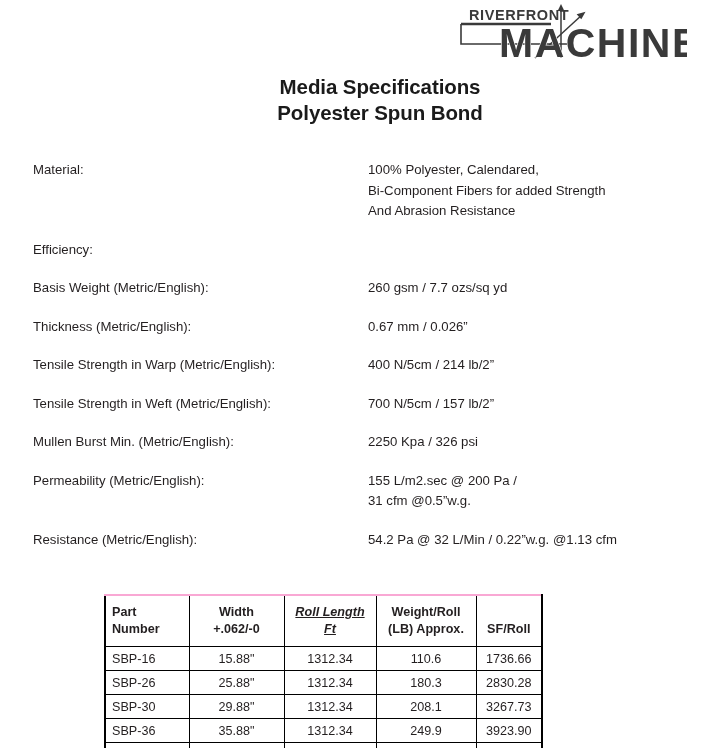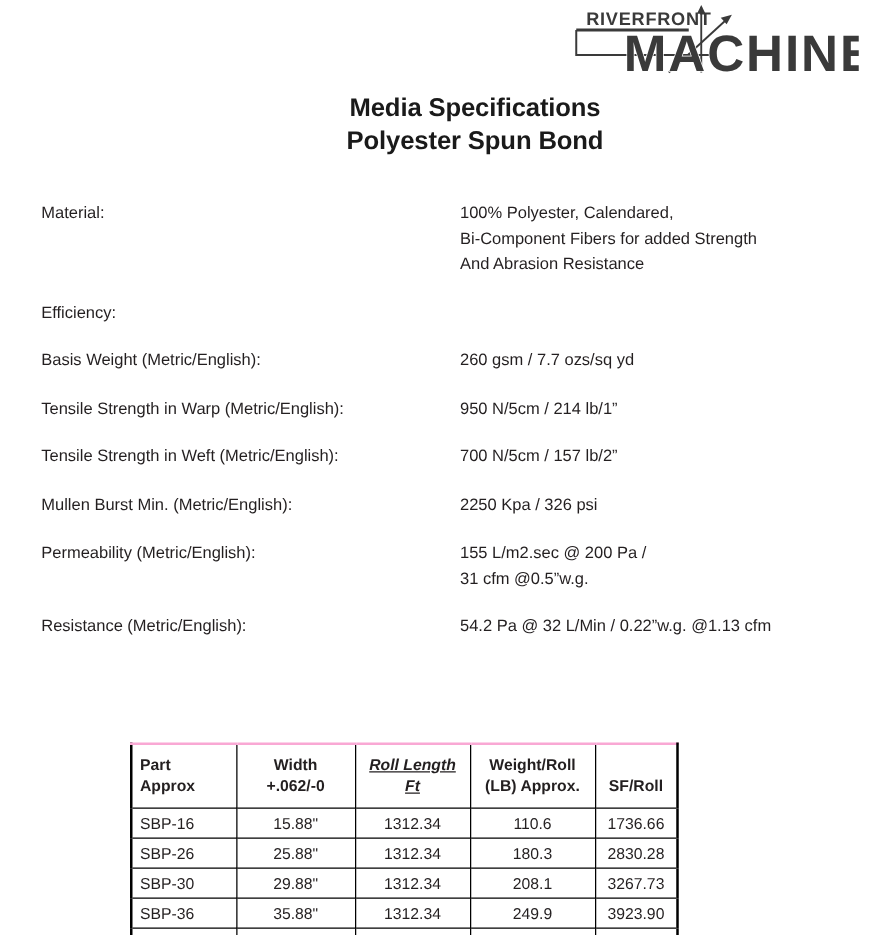--- a/index.html
+++ b/index.html
@@ -166,23 +166,29 @@
     <div class="spec-row">
       <div class="spec-label">Efficiency:</div>
     </div>
     <div class="spec-row">
       <div class="spec-label">Basis Weight (Metric/English):</div>
       <div class="spec-value">
         <div>260 gsm / 7.7 ozs/sq yd</div>
       </div>
     </div>
     <div class="spec-row">
+      <div class="spec-label">Thickness (Metric/English):</div>
+      <div class="spec-value">
+        <div>0.67 mm / 0.026”</div>
+      </div>
+    </div>
+    <div class="spec-row">
       <div class="spec-label">Tensile Strength in Warp (Metric/English):</div>
       <div class="spec-value">
-        <div>950 N/5cm / 214 lb/1”</div>
+        <div>400 N/5cm / 214 lb/2”</div>
       </div>
     </div>
     <div class="spec-row">
       <div class="spec-label">Tensile Strength in Weft (Metric/English):</div>
       <div class="spec-value">
         <div>700 N/5cm / 157 lb/2”</div>
       </div>
     </div>
     <div class="spec-row">
       <div class="spec-label">Mullen Burst Min. (Metric/English):</div>
@@ -211,21 +217,21 @@
       <col class="c-part">
         <col class="c-width">
         <col class="c-len">
         <col class="c-wt">
         <col class="c-sf">
     </colgroup>
     <thead>
       <tr id="table-head-row">
           <th class="left-head">
             <span class="hline"><span>Part</span></span>
-            <span class="hline"><span>Approx</span></span>
+            <span class="hline"><span>Number</span></span>
           </th>
           <th>
             <span class="hline"><span>Width</span></span>
             <span class="hline"><span>+.062/-0</span></span>
           </th>
           <th>
             <span class="hline"><span class="u">Roll Length</span></span>
             <span class="hline"><span class="u">Ft</span></span>
           </th>
           <th>

